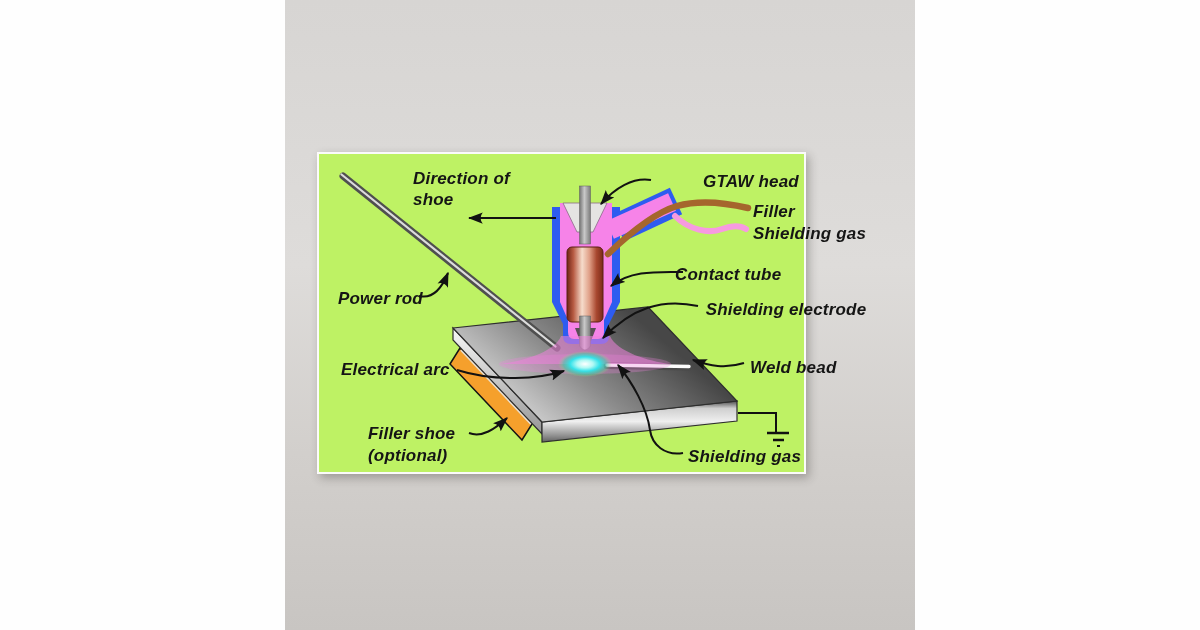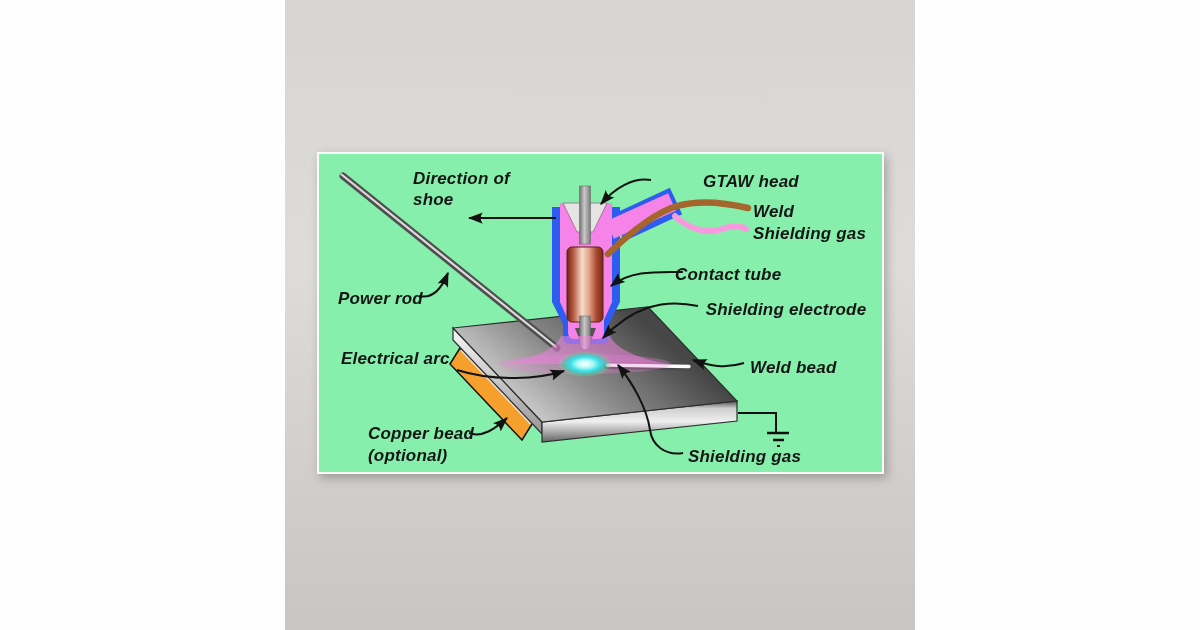--- a/index.html
+++ b/index.html
@@ -4,22 +4,22 @@
 <style>
   * { margin:0; padding:0; box-sizing:border-box; }
   html,body { width:1200px; height:630px; background:#fefefe; overflow:hidden;
               font-family:"Liberation Sans", sans-serif; }
   .stage { position:relative; width:1200px; height:630px; background:#fefefe; }
   .side-panel { position:absolute; top:0; height:630px; background:#fefefe; }
   .side-panel.left  { left:0;   width:285px; }
   .side-panel.right { left:915px; width:285px; }
   .wall { position:absolute; left:285px; top:0; width:630px; height:630px;
           background:linear-gradient(180deg,#d7d5d3 0%, #dedcda 42%, #d2cfcc 72%, #c8c5c2 100%); }
-  .poster { position:absolute; left:317px; top:152px; width:567px; height:322px;
-            background:#86efac; border:2px solid #fbfbfa;
+  .poster { position:absolute; left:317px; top:152px; width:489px; height:322px;
+            background:#bef264; border:2px solid #fbfbfa;
             box-shadow:3px 4px 9px rgba(40,36,32,.30); }
   .poster svg { position:absolute; left:-2px; top:-2px; }
   .lbl { position:absolute; font:italic bold 17px/21px "Liberation Sans", sans-serif;
          color:#151515; white-space:nowrap; letter-spacing:.2px; z-index:5; }
   .lbl.center { text-align:center; line-height:20px; }
 </style>
 </head>
 <body>
 
 <div class="stage">
@@ -130,28 +130,28 @@
         <path d="M 152,281 C 165,286 178,277 190,266" marker-end="url(#ah)"></path>
         <path d="M 366,301 C 348,304 335,293 333,278 C 330,256 315,230 301,213" marker-end="url(#ah)"></path>
       </g>
     </svg>
 
     <div class="lbl" style="left:94px; top:14px;">
       <div>Direction of</div>
       <div>shoe</div>
     </div>
     <div class="lbl" style="left:336px; top:17px;margin-left:48px;">GTAW head</div>
-    <div class="lbl" style="left:434px; top:47px;">Weld</div>
+    <div class="lbl" style="left:434px; top:47px;">Filler</div>
     <div class="lbl" style="left:434px; top:69px;">Shielding gas</div>
     <div class="lbl" style="left:356px; top:110px;">Contact tube</div>
     <div class="lbl center" style="left:384px; top:146px; width:166px;">
       <div>Shielding electrode</div>
     </div>
     <div class="lbl" style="left:431px; top:203px;">Weld bead</div>
     <div class="lbl" style="left:19px; top:134px;">Power rod</div>
-    <div class="lbl" style="left:22px; top:194px;font-style:italic;">Electrical arc</div>
+    <div class="lbl" style="left:22px; top:205px;font-style:italic;">Electrical arc</div>
     <div class="lbl" style="left:49px; top:269px; line-height:22px;">
-      <div>Copper bead</div>
+      <div>Filler shoe</div>
       <div>(optional)</div>
     </div>
     <div class="lbl" style="left:369px; top:292px;">Shielding gas</div>
   </div>
 </div>
 
 </body></html>

